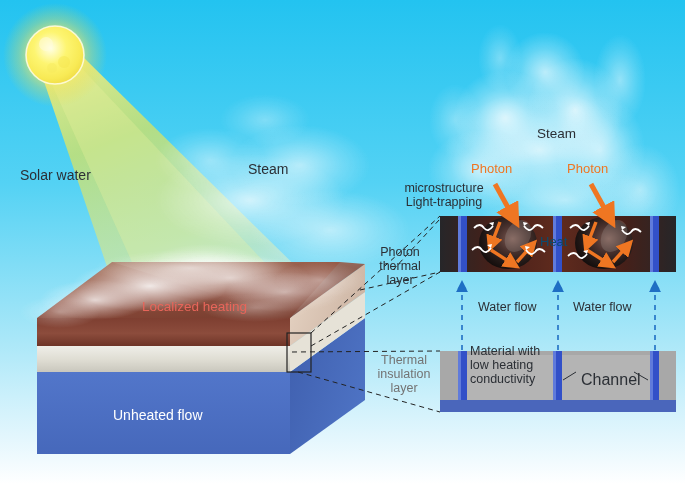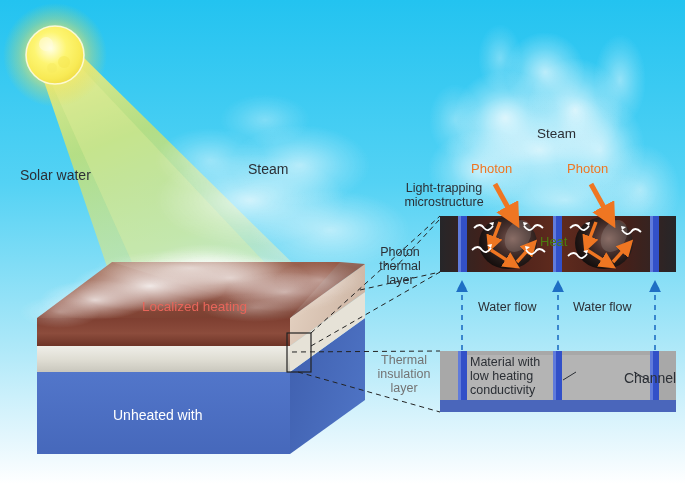--- a/index.html
+++ b/index.html
@@ -264,52 +264,52 @@
       </g>
     </g>
   </svg>
 
   <div class="lbl" style="left:20px;top:168px;font-size:14px;color:#2b2f35;">Solar water</div>
 
   <div class="lbl" style="left:248px;top:162px;font-size:14px;color:#2b2f35;">Steam</div>
 
   <div class="lbl" style="left:142px;top:299px;font-size:13.5px;color:#e8655a;">Localized heating</div>
 
-  <div class="lbl" style="left:113px;top:408px;font-size:14px;color:#ffffff;">Unheated with</div>
+  <div class="lbl" style="left:113px;top:408px;font-size:14px;color:#ffffff;">Unheated flow</div>
 
   <div class="lbl" style="left:537px;top:126px;font-size:13.5px;color:#2b2f35;">Steam</div>
 
   <div class="lbl" style="left:471px;top:162px;font-size:13px;color:#ef7622;">Photon</div>
 
   <div class="lbl" style="left:567px;top:162px;font-size:13px;color:#ef7622;">Photon</div>
 
-  <div class="lbl" style="left:540px;top:235px;font-size:13px;color:#4d7c0f;">Heat</div>
+  <div class="lbl" style="left:540px;top:235px;font-size:13px;color:#0c4a6e;">Heat</div>
 
   <div class="lbl ctr" style="left:388px;top:181px;width:112px;font-size:12.5px;color:#2b2f35;">
+    <div>microstructure</div>
     <div>Light-trapping</div>
-    <div>microstructure</div>
   </div>
 
   <div class="lbl ctr" style="left:367px;top:245px;width:66px;font-size:12.5px;color:#2b2f35;">
     <div>Photon</div>
     <div>thermal</div>
     <div>layer</div>
   </div>
 
   <div class="lbl" style="left:478px;top:300px;font-size:12.5px;color:#2b2f35;">Water flow</div>
 
   <div class="lbl" style="left:573px;top:300px;font-size:12.5px;color:#2b2f35;">Water flow</div>
 
   <div class="lbl ctr" style="left:368px;top:353px;width:72px;font-size:12.5px;color:#737373;">
     <div>Thermal</div>
     <div>insulation</div>
     <div>layer</div>
   </div>
 
-  <div class="lbl" style="left:470px;top:355px;font-size:12.5px;color:#2b2f35;">
+  <div class="lbl" style="left:470px;top:344px;font-size:12.5px;color:#2b2f35;">
     <div>Material with</div>
     <div>low heating</div>
     <div>conductivity</div>
   </div>
 
-  <div class="lbl" style="left:581px;top:371px;font-size:14px;color:#2b2f35;margin-left:43px;">Channel</div>
+  <div class="lbl" style="left:581px;top:371px;font-size:16px;color:#2b2f35;">Channel</div>
 
 </div>
 
 </body></html>

